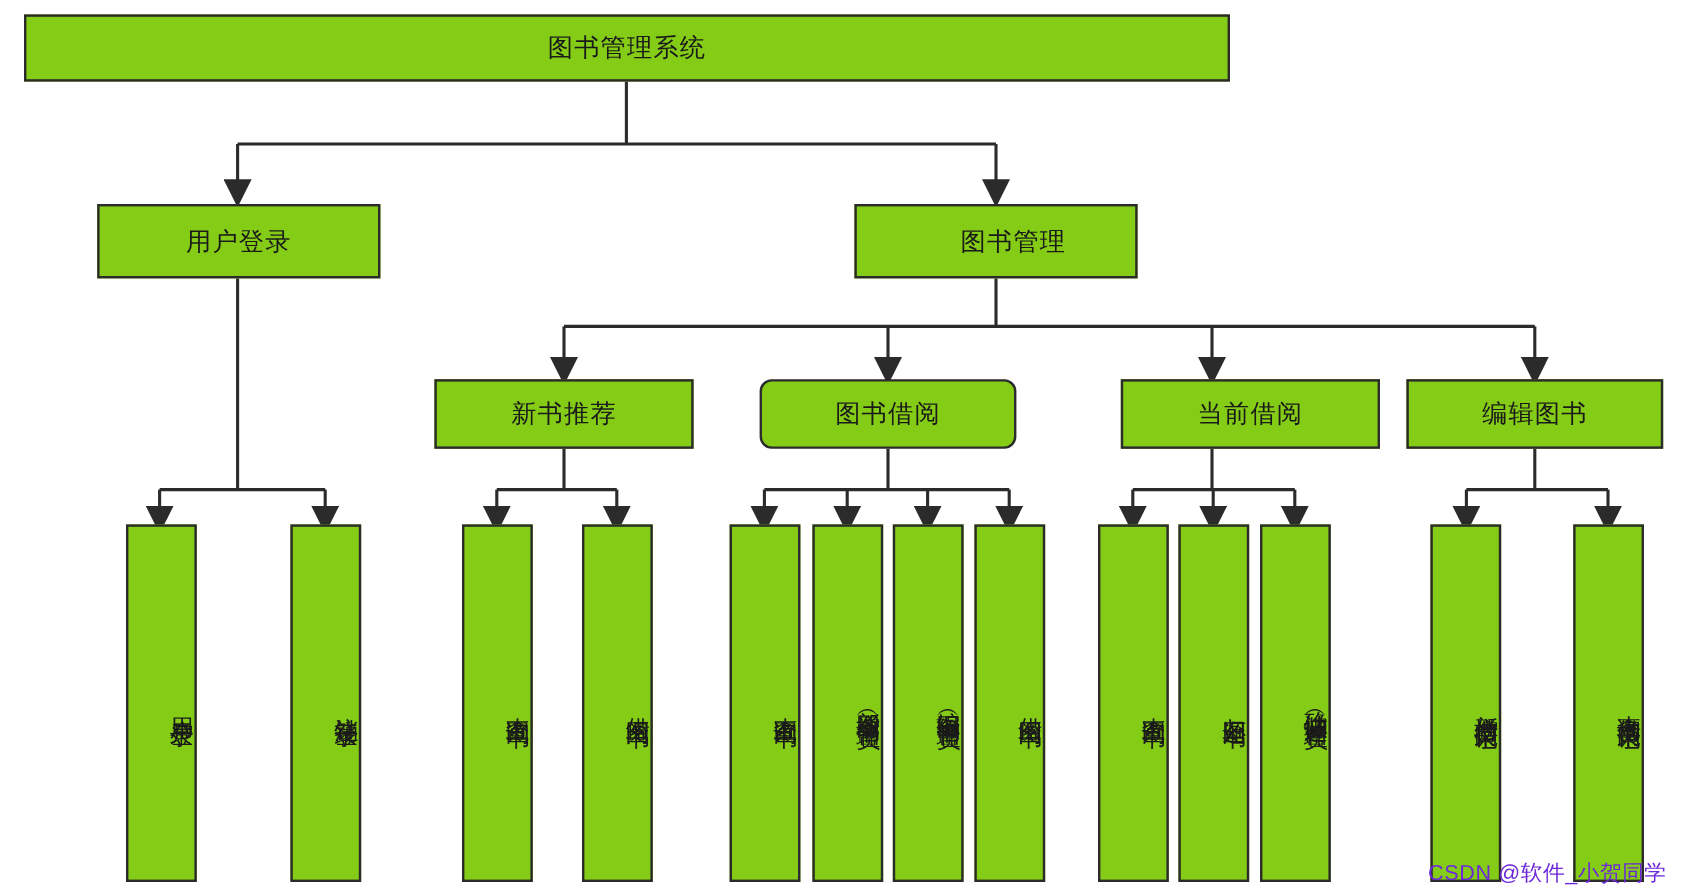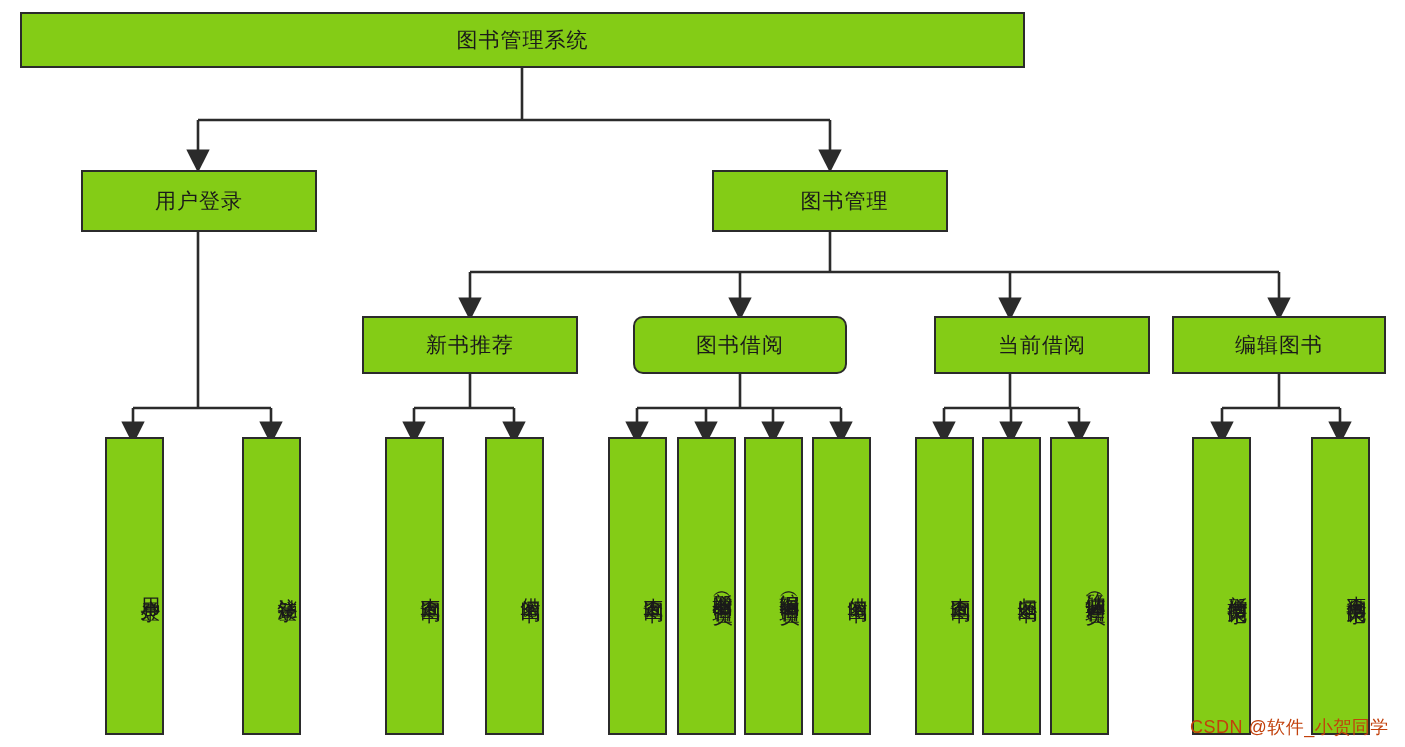--- a/index.html
+++ b/index.html
@@ -51,21 +51,21 @@
     justify-content: center;
   }
   .node.vert .vtext {
     writing-mode: vertical-rl;
     text-orientation: upright;
     display: block;
   }
   .watermark {
     position: absolute;
     font-size: 18px;
-    color: #c2410c;
+    color: #6d28d9;
     letter-spacing: 0.5px;
     white-space: nowrap;
     user-select: none;
   }
 </style>
 </head>
 <body>
 
 <div id="canvas">
 

